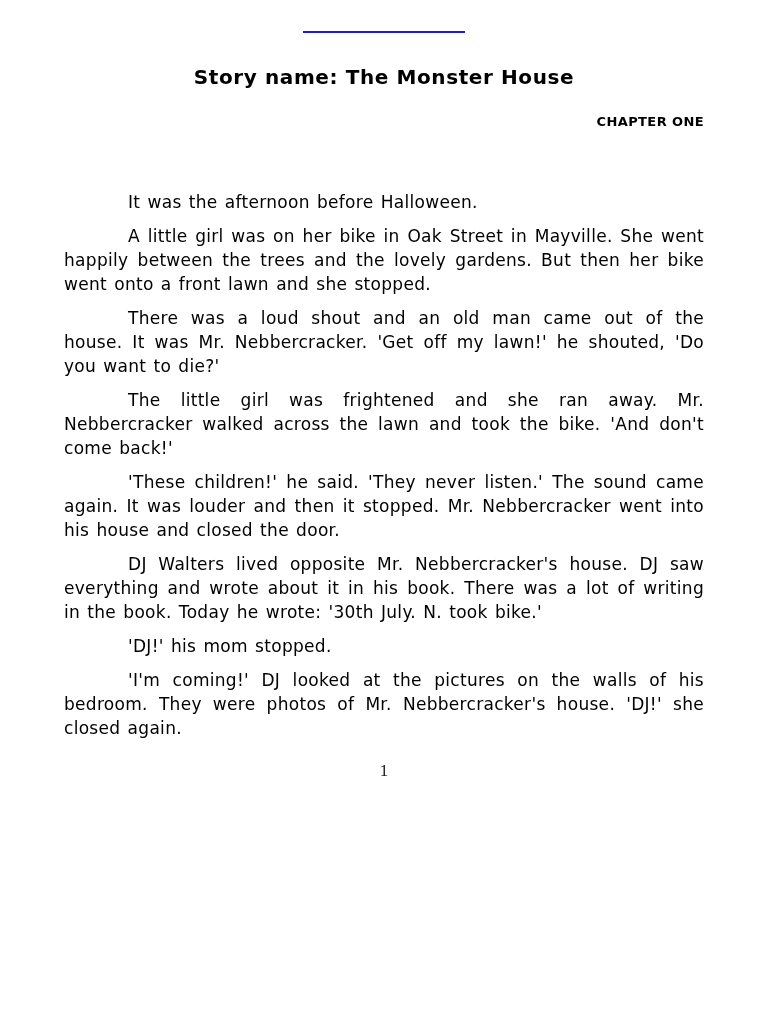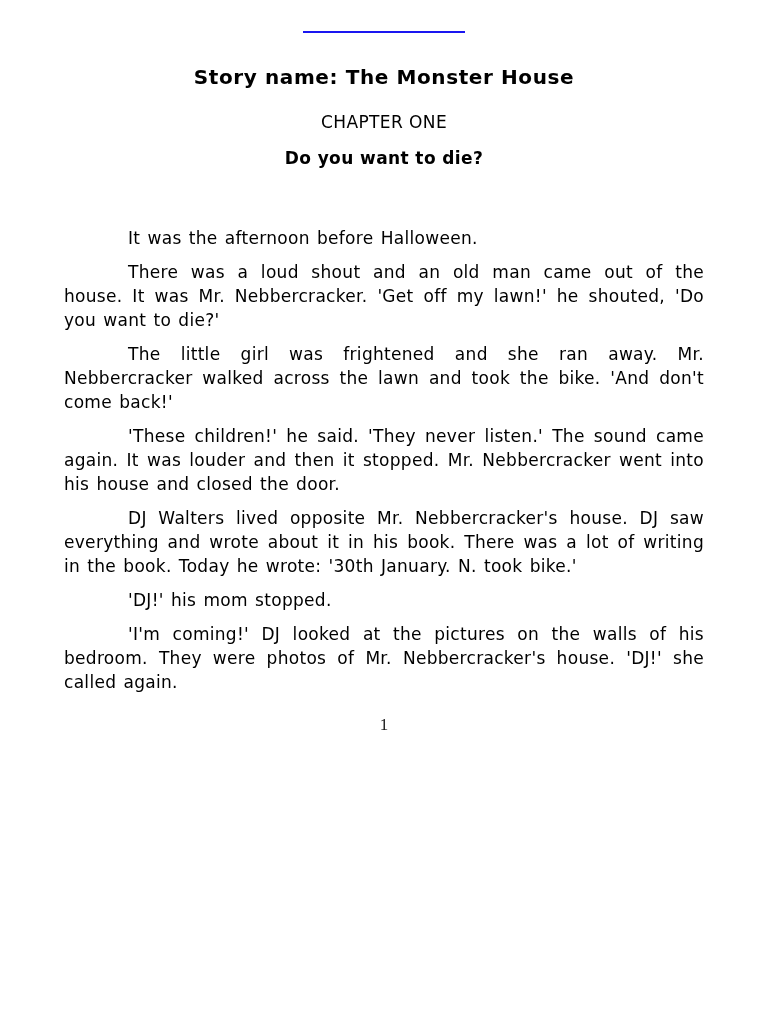--- a/index.html
+++ b/index.html
@@ -28,24 +28,24 @@
   .title {
     margin: 31px 0 0 0;
     text-align: center;
     font-size: 20px;
     line-height: 26px;
     font-weight: bold;
     letter-spacing: 0.6px;
   }
   .chapter {
     margin: 20px 0 0 0;
-    text-align: center;
-    font-size: 17px;
+    text-align: right;
+    font-size: 13px;
     line-height: 24px;
-    font-weight: normal;
+    font-weight: bold;
     letter-spacing: 0.4px;
   }
   .subtitle {
     margin: 12px 0 0 0;
     text-align: center;
     font-size: 17px;
     line-height: 24px;
     font-weight: bold;
     letter-spacing: 0.4px;
   }
@@ -74,27 +74,27 @@
 <body>
 
 <div class="page">
 
   <div class="top-line" style="background: rgb(26, 22, 240);"></div>
 
   <h1 class="title">Story name: The Monster House</h1>
 
   <div class="chapter">CHAPTER ONE</div>
 
-  <div class="subtitle">Do you want to die?</div>
 
   <div class="body-text">
     <p>It was the afternoon before Halloween.</p>
+    <p>A little girl was on her bike in Oak Street in Mayville. She went happily between the trees and the lovely gardens. But then her bike went onto a front lawn and she stopped.</p>
     <p>There was a loud shout and an old man came out of the house. It was Mr. Nebbercracker. 'Get off my lawn!' he shouted, 'Do you want to die?'</p>
     <p>The little girl was frightened and she ran away. Mr. Nebbercracker walked across the lawn and took the bike. 'And don't come back!'</p>
     <p>'These children!' he said. 'They never listen.' The sound came again. It was louder and then it stopped. Mr. Nebbercracker went into his house and closed the door.</p>
-    <p>DJ Walters lived opposite Mr. Nebbercracker's house. DJ saw everything and wrote about it in his book. There was a lot of writing in the book. Today he wrote: '30th January. N. took bike.'</p>
+    <p>DJ Walters lived opposite Mr. Nebbercracker's house. DJ saw everything and wrote about it in his book. There was a lot of writing in the book. Today he wrote: '30th July. N. took bike.'</p>
     <p>'DJ!' his mom stopped.</p>
-    <p>'I'm coming!' DJ looked at the pictures on the walls of his bedroom. They were photos of Mr. Nebbercracker's house. 'DJ!' she called again.</p>
+    <p>'I'm coming!' DJ looked at the pictures on the walls of his bedroom. They were photos of Mr. Nebbercracker's house. 'DJ!' she closed again.</p>
   </div>
 
   <div class="page-number">1</div>
 
 </div>
 
 </body></html>

